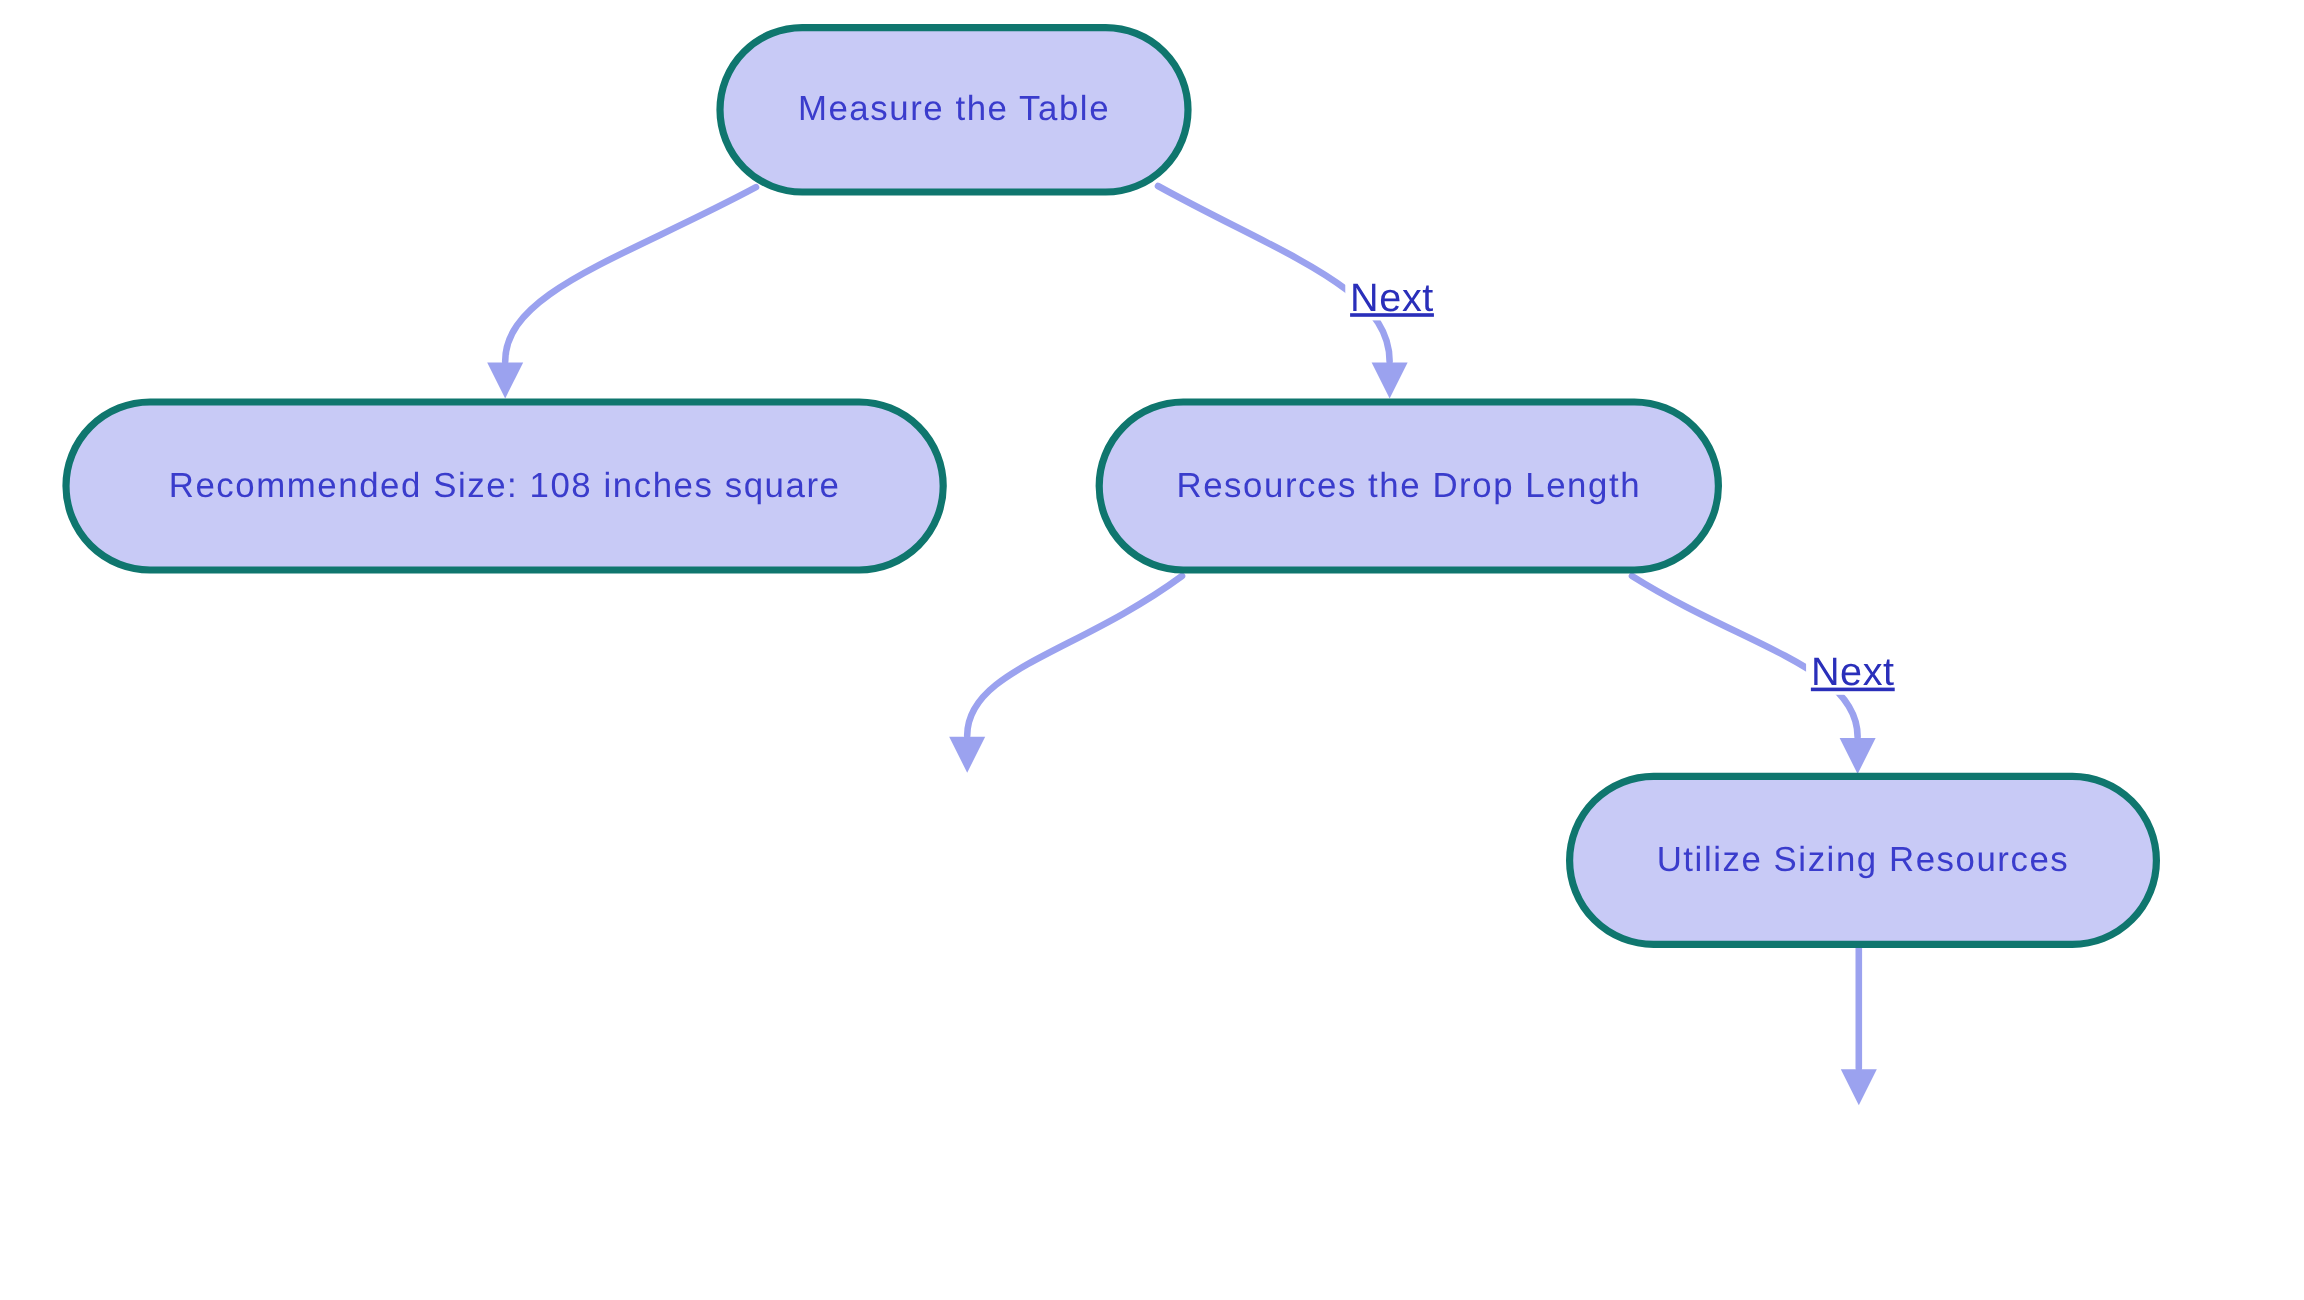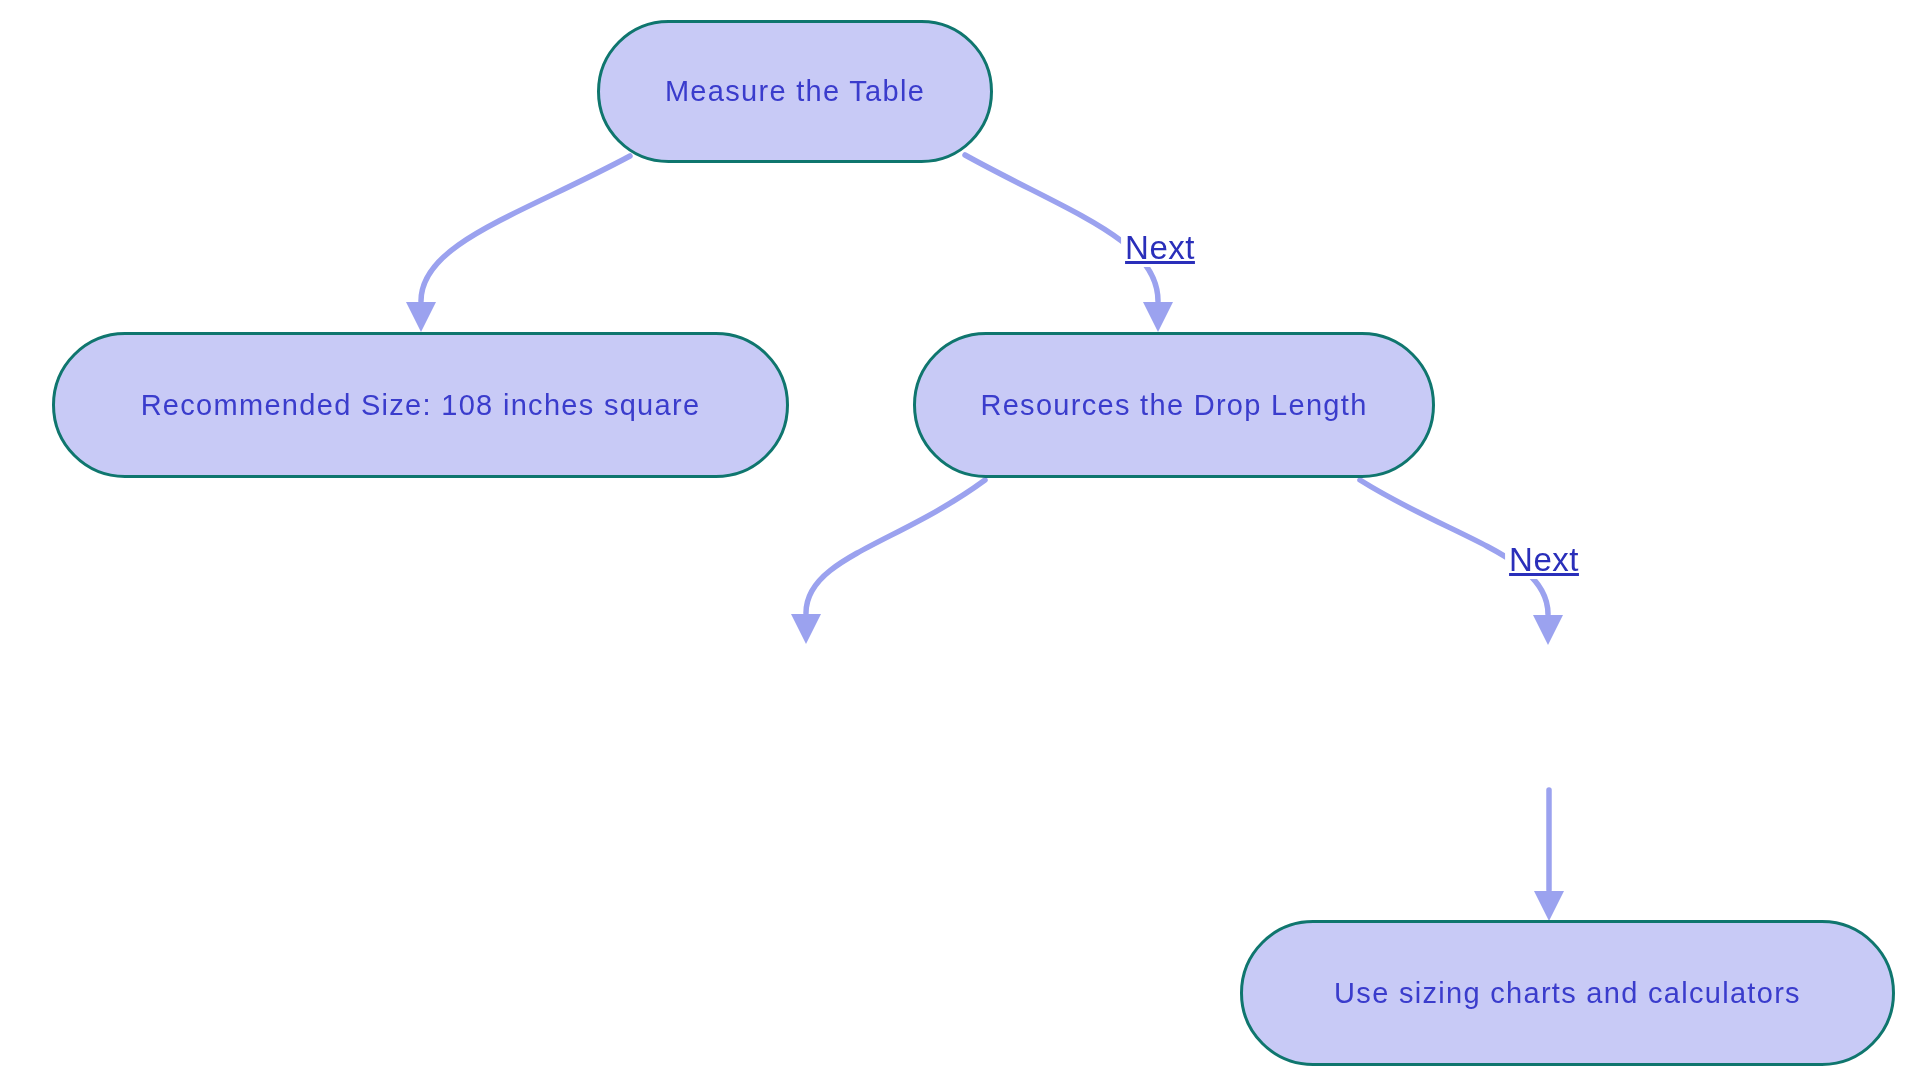--- a/index.html
+++ b/index.html
@@ -28,21 +28,21 @@
     stroke-linecap: round;
   }
   .arrowhead {
     fill: #9ba2ef;
     stroke: none;
   }
   .node {
     position: absolute;
     z-index: 2;
     background: #c8caf6;
-    border: 3px solid #0f766e;
+    border: 6px solid #0f766e;
     border-radius: 73px;
     box-sizing: border-box;
     display: flex;
     align-items: center;
     justify-content: center;
     color: #3a3ccc;
     font-size: 29px;
     letter-spacing: 1.3px;
     white-space: nowrap;
     text-align: center;
@@ -90,22 +90,22 @@
 
   <div class="node" style="left:52px; top:332px; width:737px; height:146px;">
     <span>Recommended Size: 108 inches square</span>
   </div>
 
   <div class="node" style="left:913px; top:332px; width:522px; height:146px;">
     <span>Resources the Drop Length</span>
   </div>
 
 
+  <div class="node" style="left:1305px; top:644px; width:495px; height:146px;">
+    <span>Utilize Sizing Resources</span>
+  </div>
 
-  <div class="node" style="left:1240px; top:920px; width:655px; height:146px;">
-    <span>Use sizing charts and calculators</span>
-  </div>
 
   <div class="edge-label" style="left:1160px; top:248px;">Next</div>
 
   <div class="edge-label" style="left:1544px; top:560px;">Next</div>
 
 </div>
 
 </body></html>

